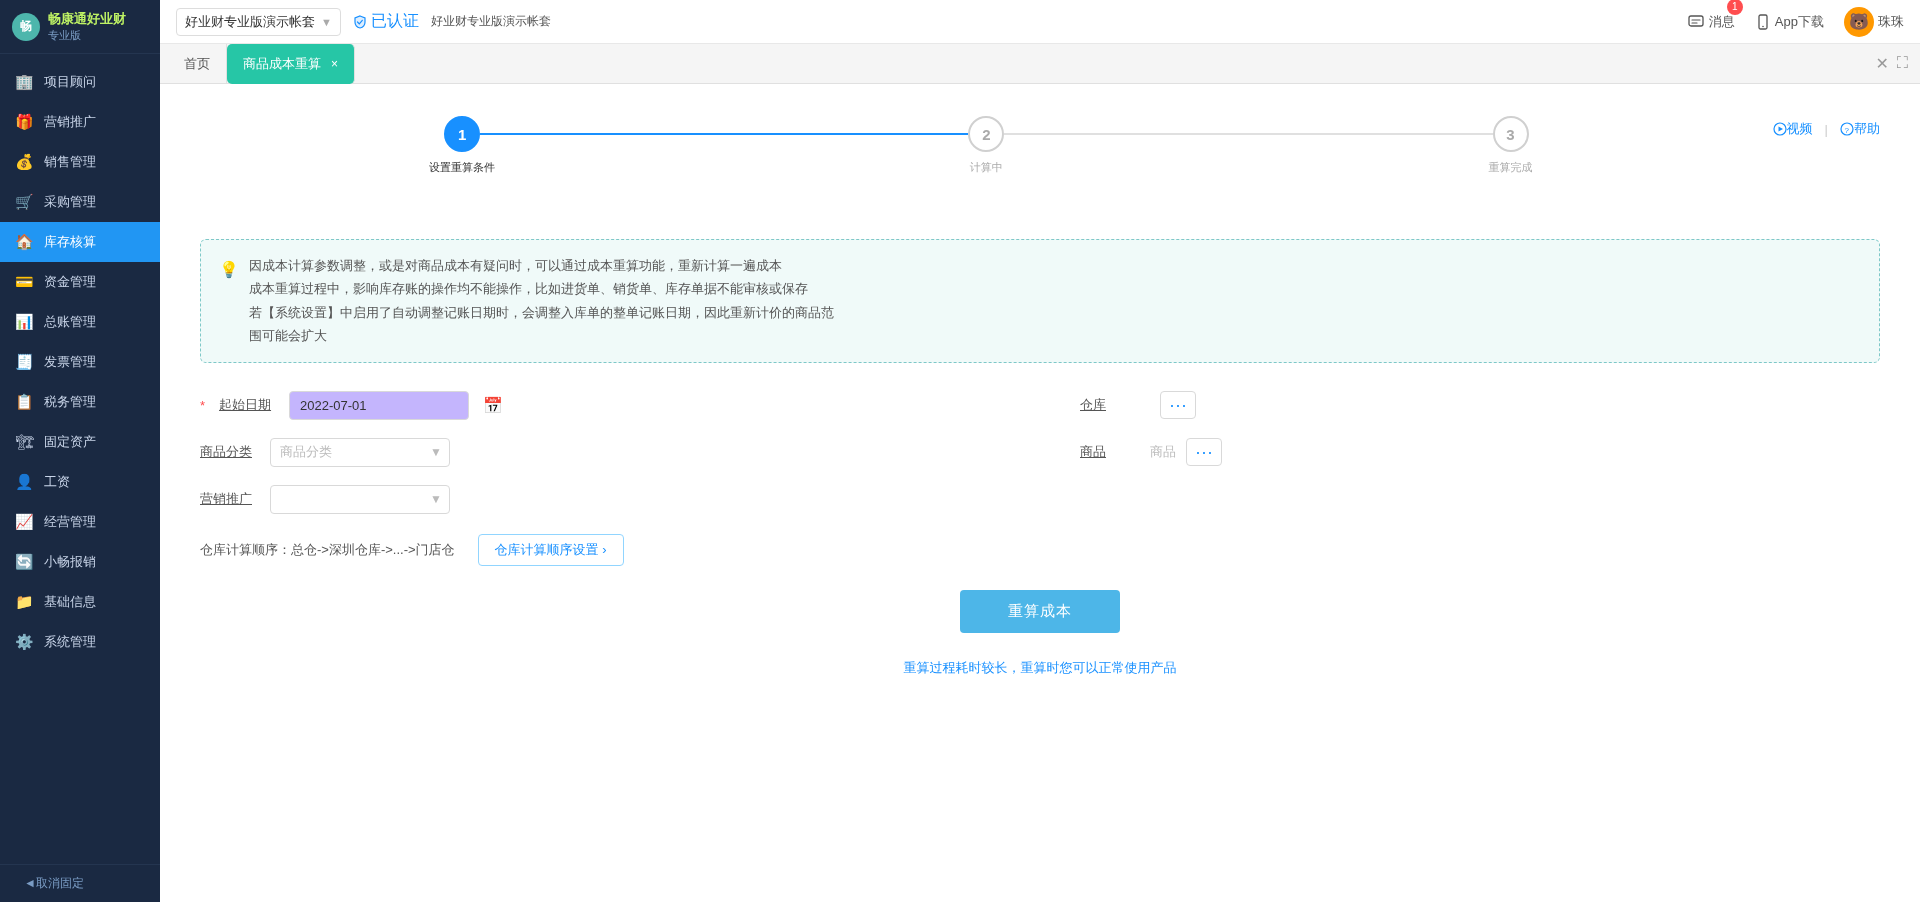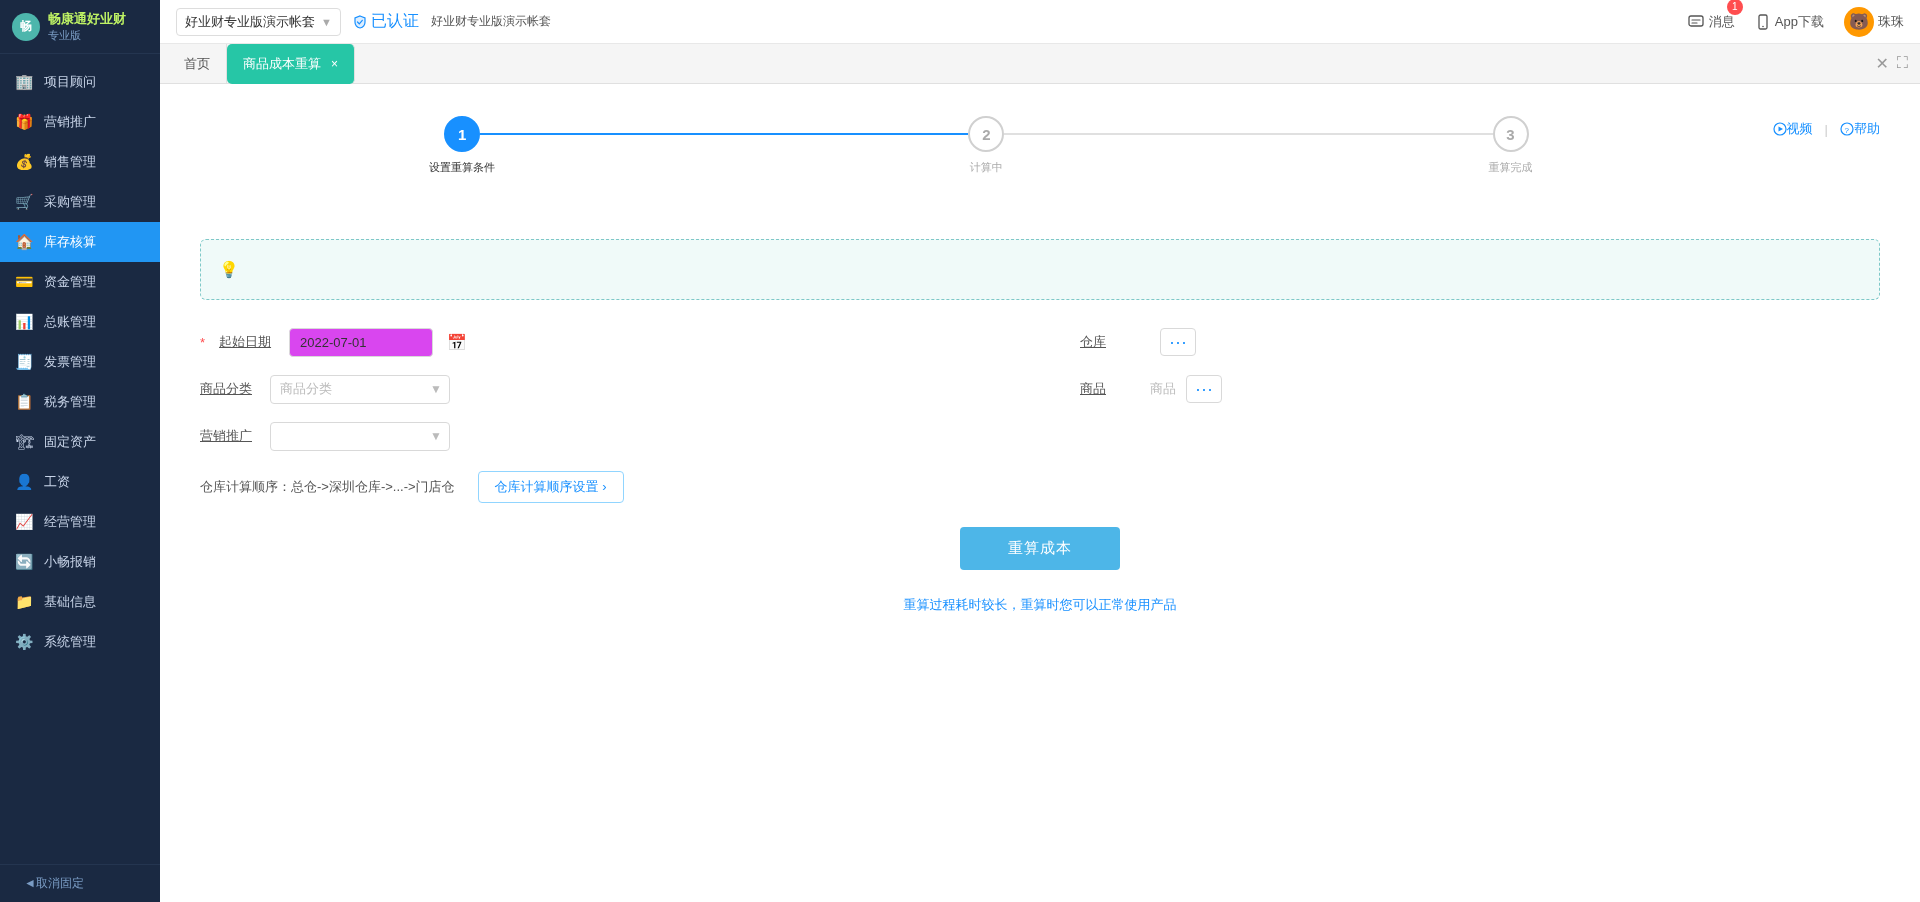--- a/index.html
+++ b/index.html
@@ -256,23 +256,23 @@
       flex: 1;
     }
     .form-label { color: #555; font-size: 13px; white-space: nowrap; min-width: 60px; text-decoration: underline; }
     .form-required { color: #ff4d4f; margin-right: 4px; }
     .form-input {
       border: 1px solid #d9d9d9;
       border-radius: 4px;
       padding: 6px 10px;
       font-size: 13px;
       color: #333;
-      background: #d946ef;
+      background: #c4b5fd;
       outline: none;
-      width: 144px;
+      width: 180px;
     }
     .form-calendar-btn { color: #1890ff; font-size: 16px; cursor: pointer; margin-left: 4px; }
     .form-select {
       border: 1px solid #d9d9d9;
       border-radius: 4px;
       padding: 6px 28px 6px 10px;
       font-size: 13px;
       color: #bbb;
       background: #fff;
       outline: none;
@@ -522,20 +522,26 @@
               <circle cx="7" cy="7" r="6" stroke="#1890ff" stroke-width="1.2" fill="none"></circle>
               <text x="4.5" y="10.5" font-size="8" fill="#1890ff">?</text>
             </svg>
           <span>帮助</span>
         </span>
       </div>
     </div>
 
     <div class="info-box">
       <span class="info-icon">💡</span>
+      <div>
+        <div>因成本计算参数调整，或是对商品成本有疑问时，可以通过成本重算功能，重新计算一遍成本</div>
+        <div>成本重算过程中，影响库存账的操作均不能操作，比如进货单、销货单、库存单据不能审核或保存</div>
+        <div>若【系统设置】中启用了自动调整记账日期时，会调整入库单的整单记账日期，因此重新计价的商品范</div>
+        <div>围可能会扩大</div>
+      </div>
     </div>
 
     <div class="form-section">
 
       <div class="form-row">
         <div class="form-group">
           <span class="form-required">*</span>
           <span class="form-label">起始日期</span>
           <input class="form-input" type="text" value="2022-07-01" style="">
           <span class="form-calendar-btn">📅</span>

